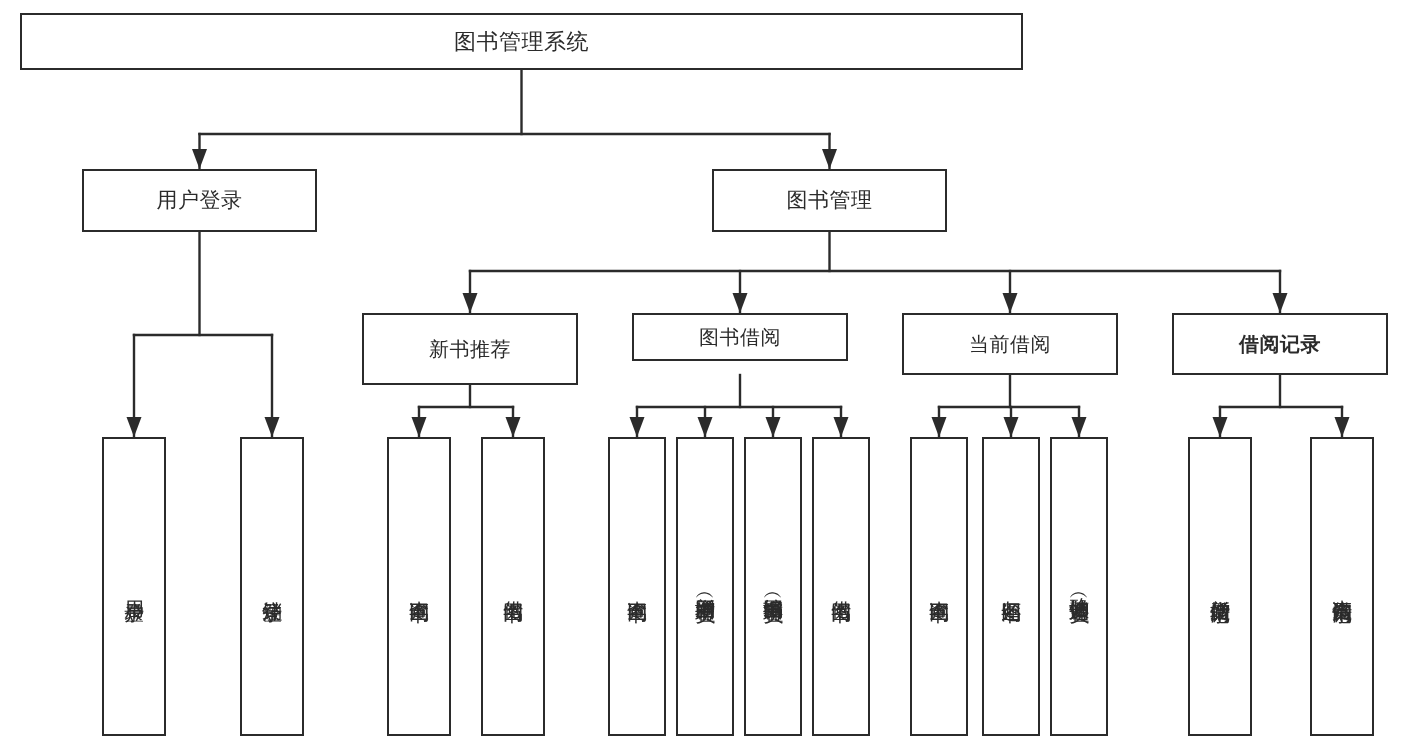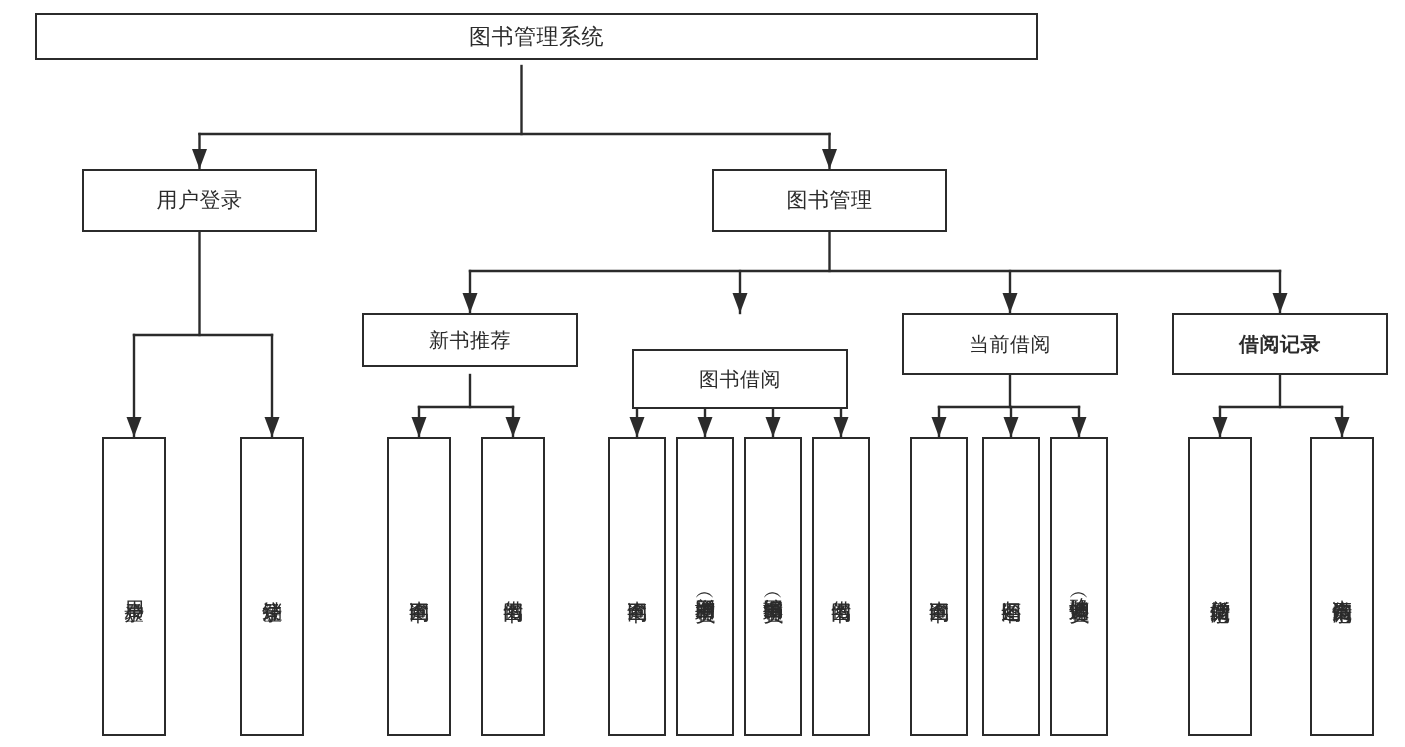--- a/index.html
+++ b/index.html
@@ -122,33 +122,33 @@
         <path d="M 833.5 417 L 848.5 417 L 841 437 Z"></path>
         <path d="M 931.5 417 L 946.5 417 L 939 437 Z"></path>
         <path d="M 1003.5 417 L 1018.5 417 L 1011 437 Z"></path>
         <path d="M 1071.5 417 L 1086.5 417 L 1079 437 Z"></path>
         <path d="M 1212.5 417 L 1227.5 417 L 1220 437 Z"></path>
         <path d="M 1334.5 417 L 1349.5 417 L 1342 437 Z"></path>
       </g>
   </svg>
 
   <div id="node-layer">
-      <div class="node-box level-0" style="left: 20px; top: 13px; width: 1003px; height: 47px; margin-left: 15px;">
+      <div class="node-box level-0" style="left: 20px; top: 13px; width: 1003px; height: 57px;">
         <span class="node-label">图书管理系统</span>
       </div>
       <div class="node-box level-1" style="left: 82px; top: 169px; width: 235px; height: 63px;">
         <span class="node-label">用户登录</span>
       </div>
       <div class="node-box level-1" style="left: 712px; top: 169px; width: 235px; height: 63px;">
         <span class="node-label">图书管理</span>
       </div>
-      <div class="node-box level-2" style="left: 362px; top: 313px; width: 216px; height: 54px;">
+      <div class="node-box level-2" style="left: 362px; top: 313px; width: 216px; height: 72px;">
         <span class="node-label">新书推荐</span>
       </div>
-      <div class="node-box level-2" style="left: 632px; top: 313px; width: 216px; height: 60px; margin-top: 36px;">
+      <div class="node-box level-2" style="left: 632px; top: 313px; width: 216px; height: 48px;">
         <span class="node-label">图书借阅</span>
       </div>
       <div class="node-box level-2" style="left: 902px; top: 313px; width: 216px; height: 62px;">
         <span class="node-label">当前借阅</span>
       </div>
       <div class="node-box level-2" style="left: 1172px; top: 313px; width: 216px; height: 62px; font-weight: bold;">
         <span class="node-label">借阅记录</span>
       </div>
       <div class="node-box level-3 vertical" style="left: 102px; top: 437px; width: 64px; height: 299px;">
         <span class="node-label">用户登录</span>

